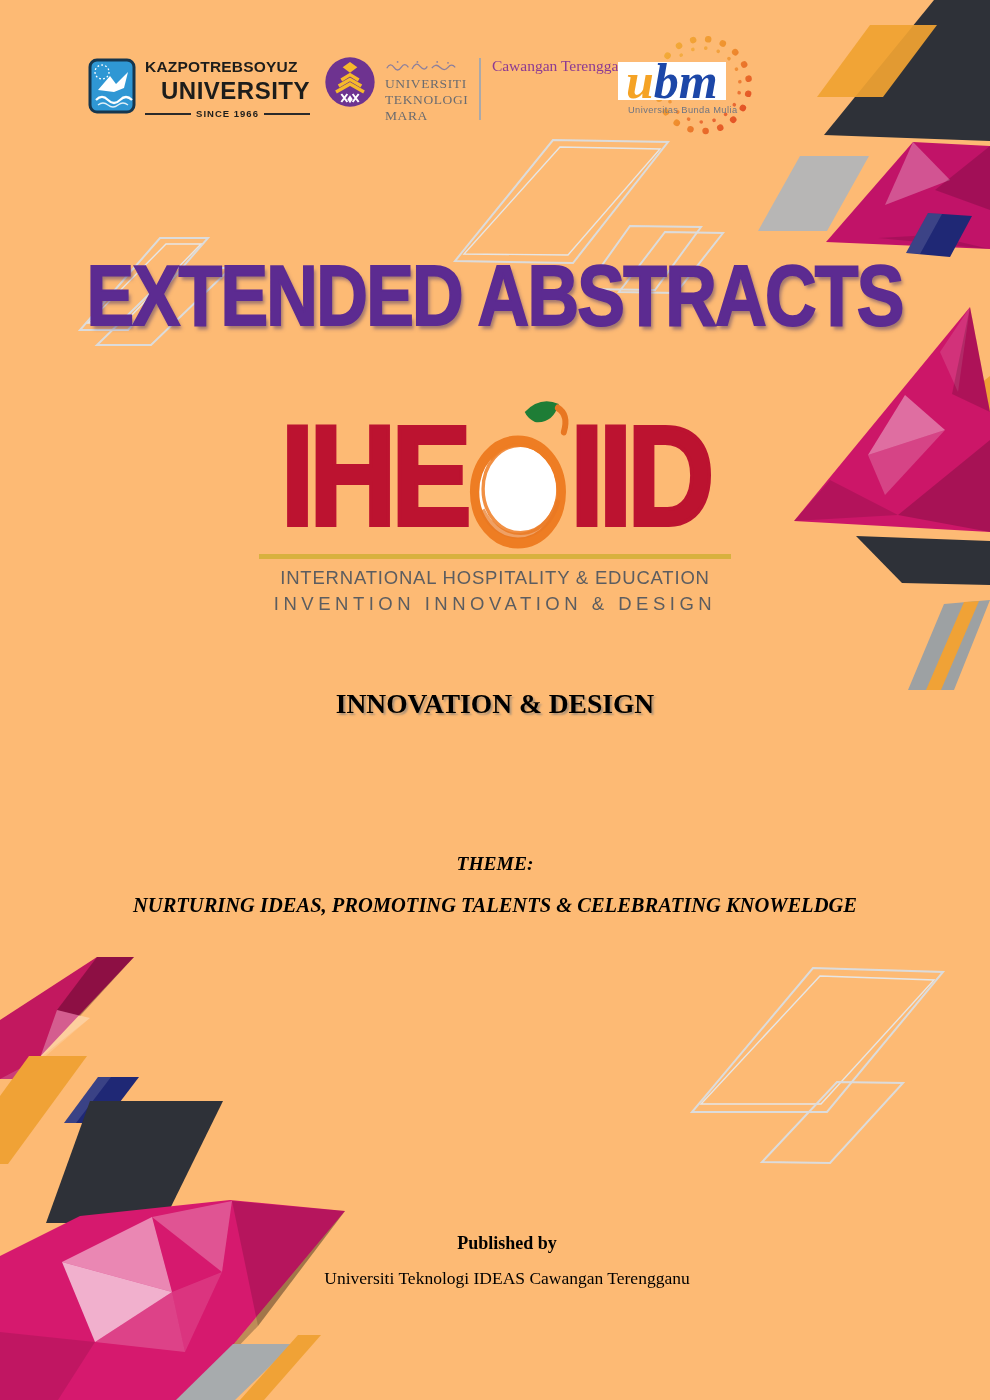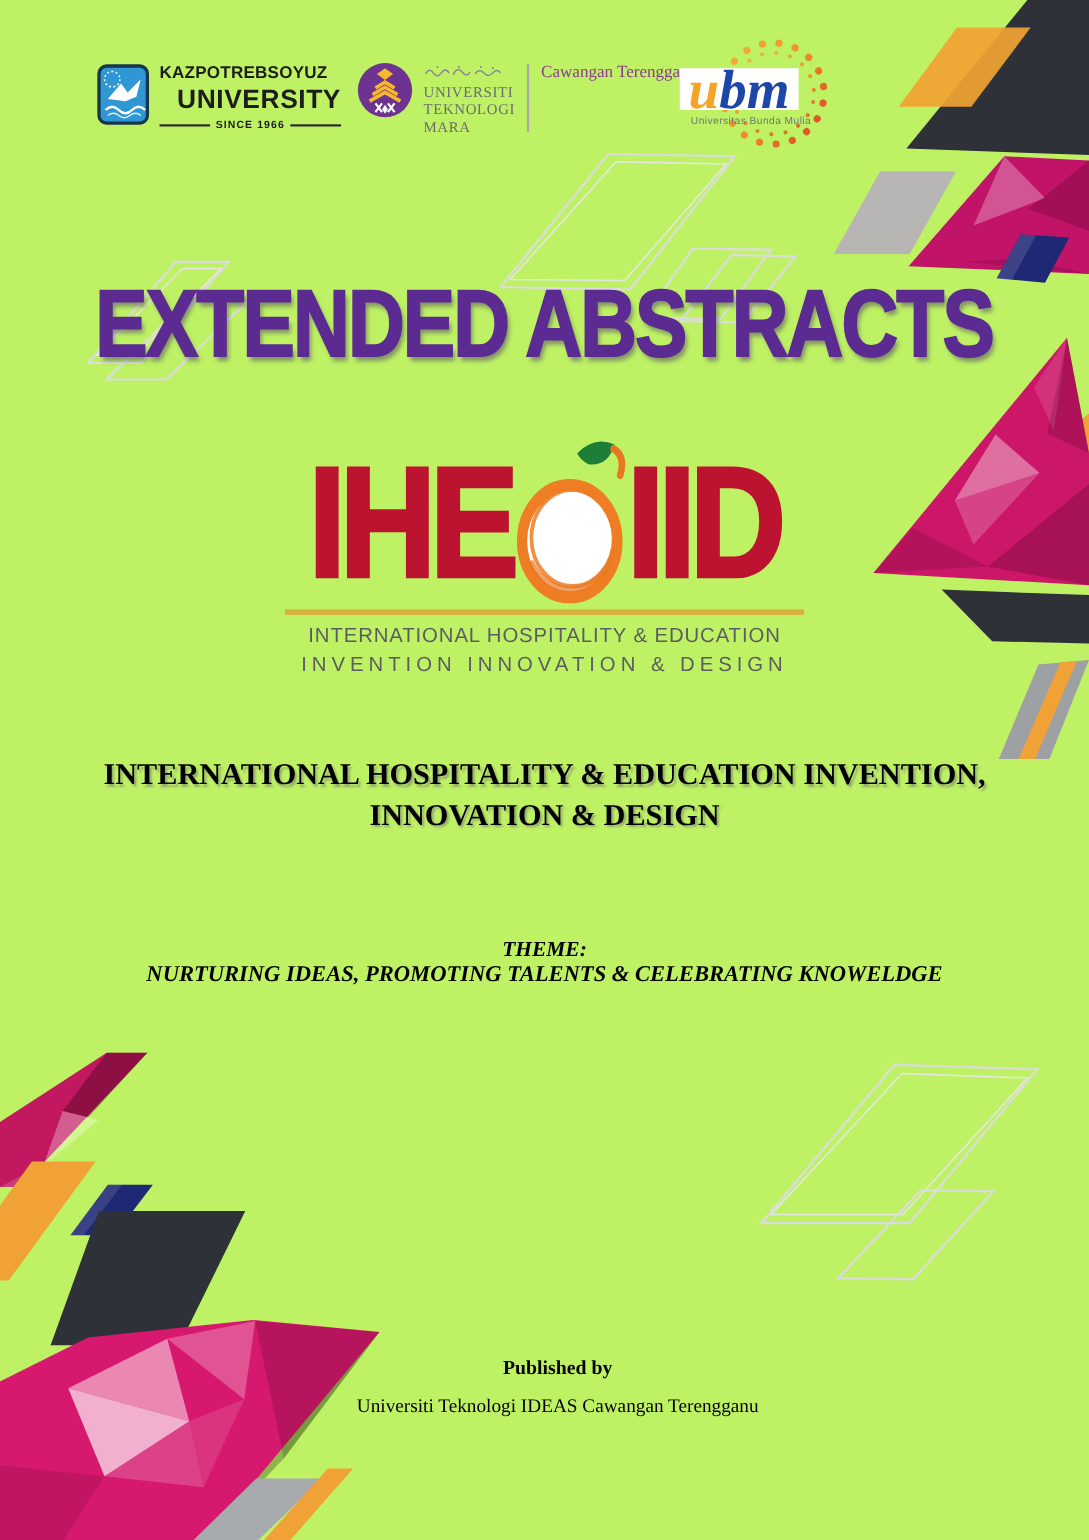--- a/index.html
+++ b/index.html
@@ -1,16 +1,16 @@
 <!DOCTYPE html>
 <html><head>
 <meta charset="utf-8">
 <style>
   html,body{margin:0;padding:0;background:#fff;}
-  .page{position:relative;width:990px;height:1400px;background:#bef264;overflow:hidden;
+  .page{position:relative;width:990px;height:1400px;background:#fdba74;overflow:hidden;
         font-family:"Liberation Sans",sans-serif;}
   #bg{position:absolute;left:0;top:0;z-index:0;}
   .abs{position:absolute;z-index:2;}
 
   
   .kaz{left:88px;top:58px;display:flex;align-items:flex-start;}
   .kaz-text{margin-left:9px;color:#1d1d1b;}
   .kaz-l1{font-size:15.5px;font-weight:800;letter-spacing:.2px;}
   .kaz-l2{font-size:24px;font-weight:800;letter-spacing:.5px;margin-top:1px;margin-left:16px;}
   .since-row{display:flex;align-items:center;gap:5px;margin-top:3px;}
@@ -47,21 +47,21 @@
 
   
   .heading{left:0;top:686px;width:100%;text-align:center;
            font-family:"Liberation Serif",serif;font-weight:bold;font-size:27.5px;
            color:#000;text-shadow:2px 2px 2px rgba(120,120,120,.6);line-height:1.34;}
   .heading .code{margin-top:25px;font-size:26px;}
 
   .theme{left:0;top:853px;width:100%;text-align:center;
          font-family:"Liberation Serif",serif;font-weight:bold;font-style:italic;color:#000;}
   .theme-label{font-size:19.5px;}
-  .theme-text{font-size:20.5px;}
+  .theme-text{font-size:20.5px;margin-top:19px;}
 
   .pub{left:0;top:1233px;width:100%;text-align:center;
        font-family:"Liberation Serif",serif;color:#000;padding-left:12px;}
   .pub-label{font-size:18px;font-weight:bold;}
   .pub-line{font-size:17.5px;margin-top:14px;}
 </style>
 </head>
 <body>
 
 <div class="page">
@@ -218,21 +218,20 @@
     <div class="gold-rule"></div>
     <div class="tag1">INTERNATIONAL HOSPITALITY &amp; EDUCATION</div>
     <div class="tag2">INVENTION INNOVATION &amp; DESIGN</div>
   </div>
 
   <div class="abs title">
     <span class="title-inner">EXTENDED ABSTRACTS</span>
   </div>
 
   <div class="abs heading">
-    <div>INTERNATIONAL HOSPITALITY &amp; EDUCATION INVENTION,</div>
     <div>INNOVATION &amp; DESIGN</div>
   </div>
 
   <div class="abs theme">
     <div class="theme-label">THEME:</div>
     <div class="theme-text">NURTURING IDEAS, PROMOTING TALENTS &amp; CELEBRATING KNOWELDGE</div>
   </div>
 
   <div class="abs pub">
     <div class="pub-label">Published by</div>

